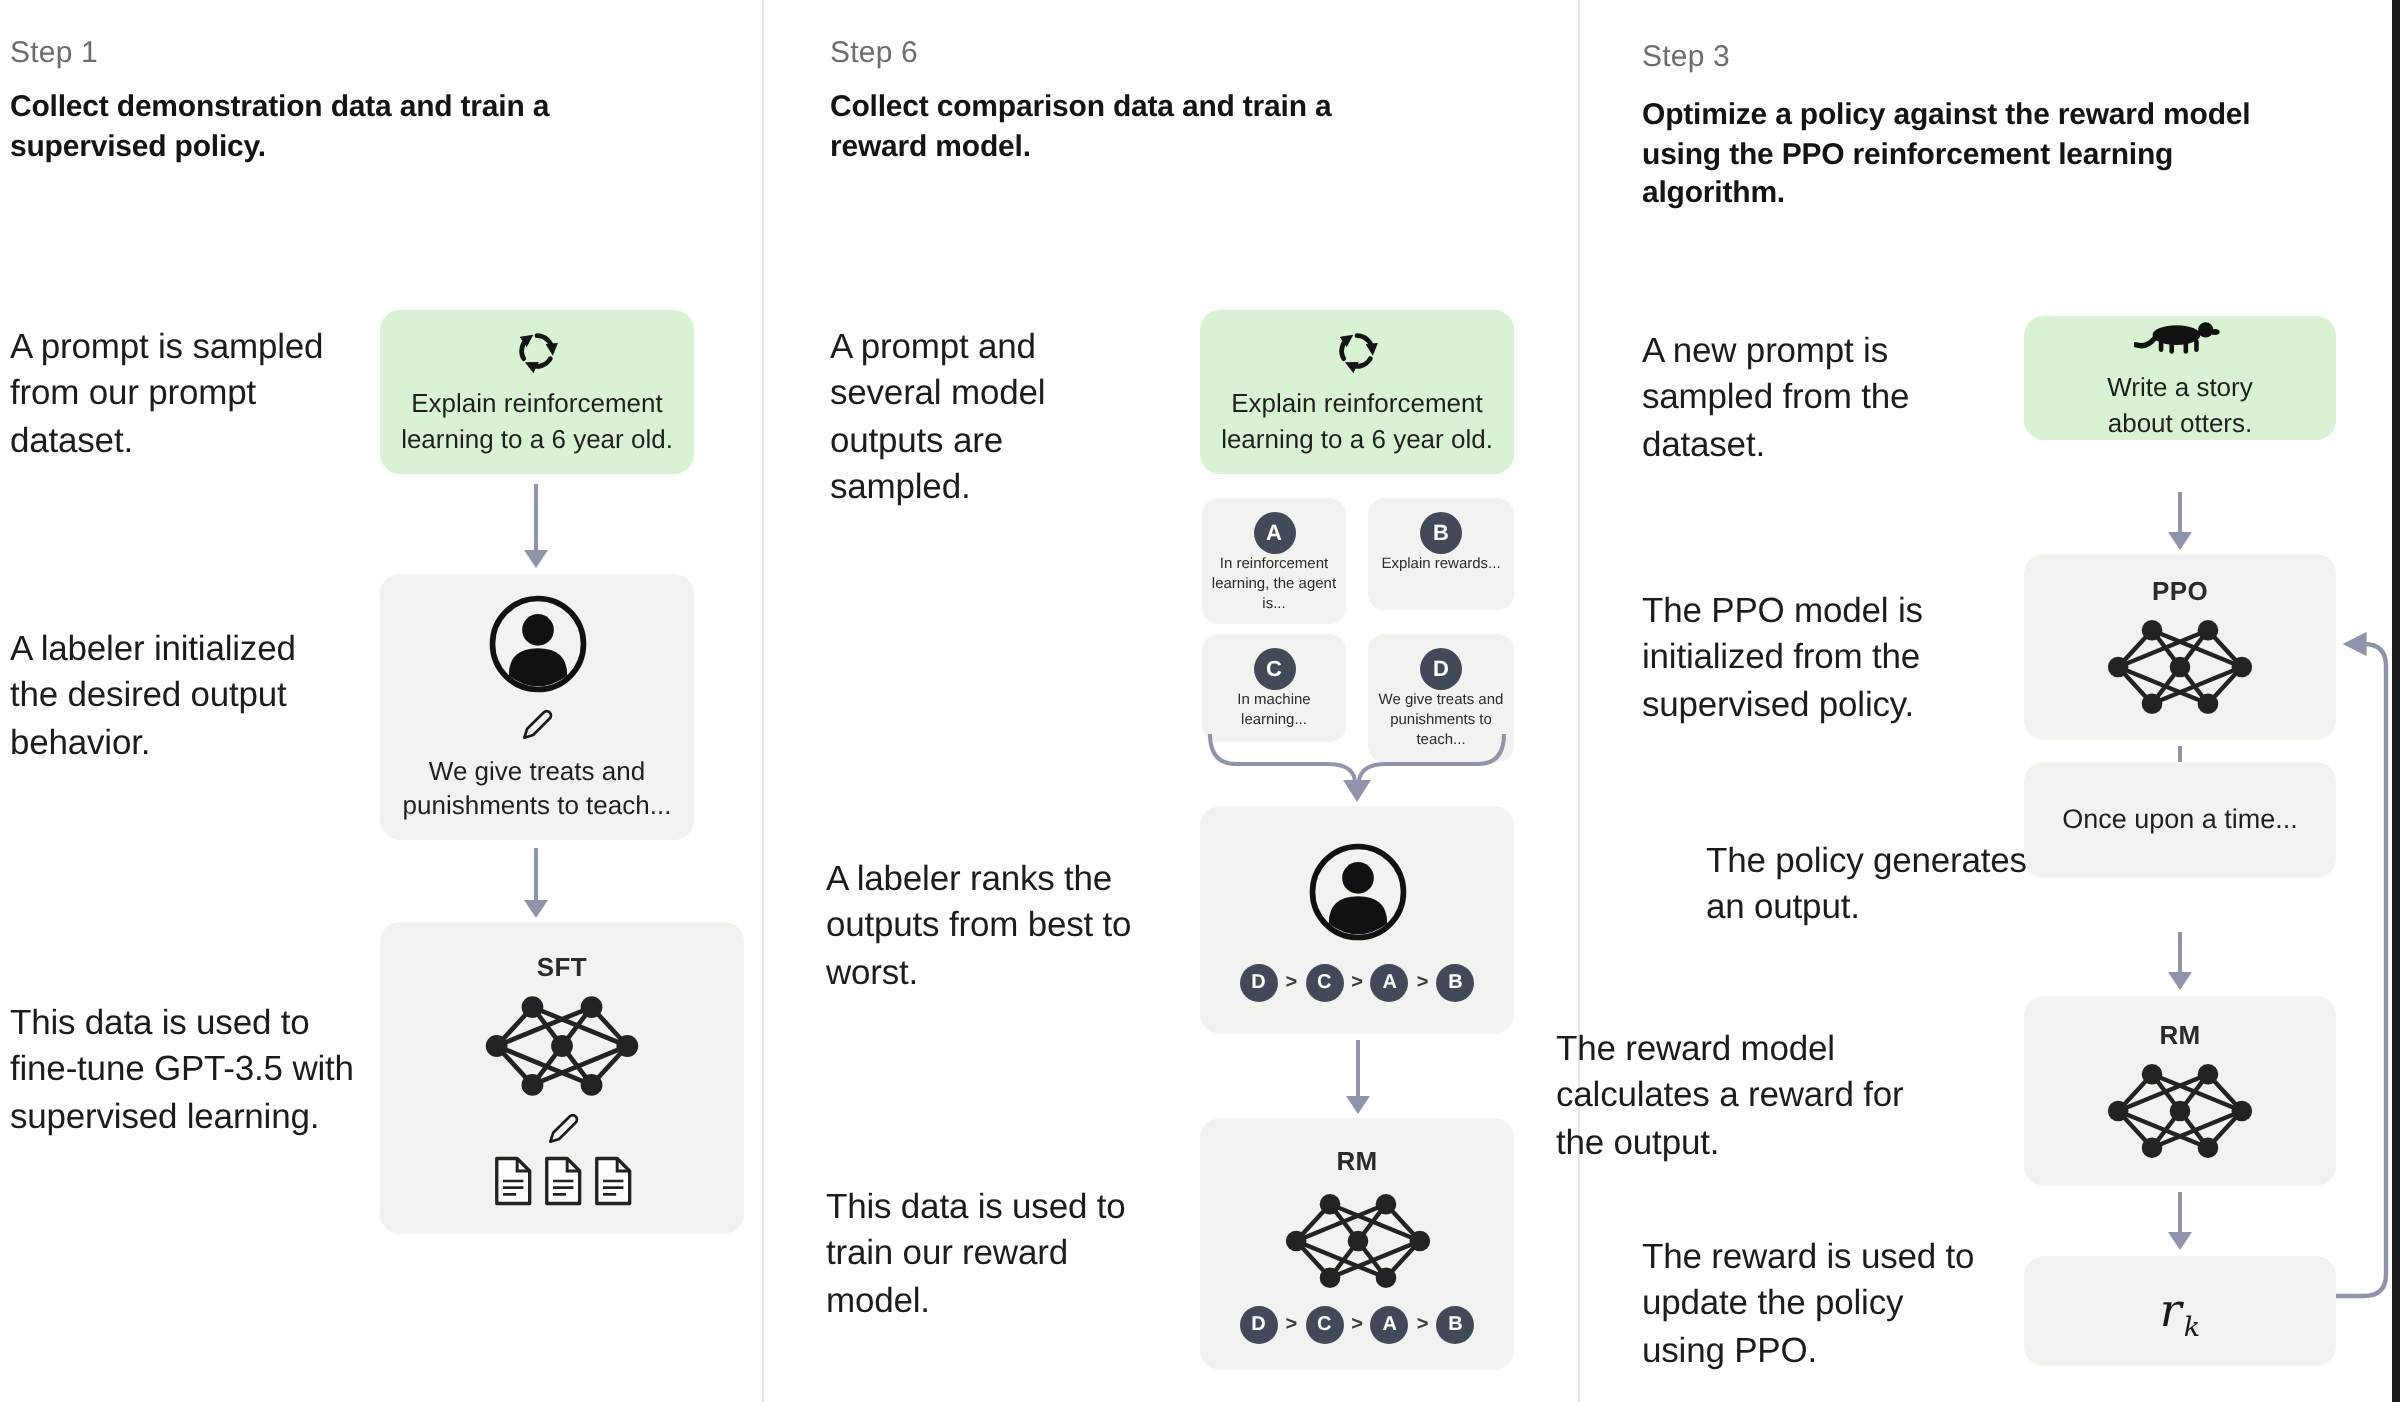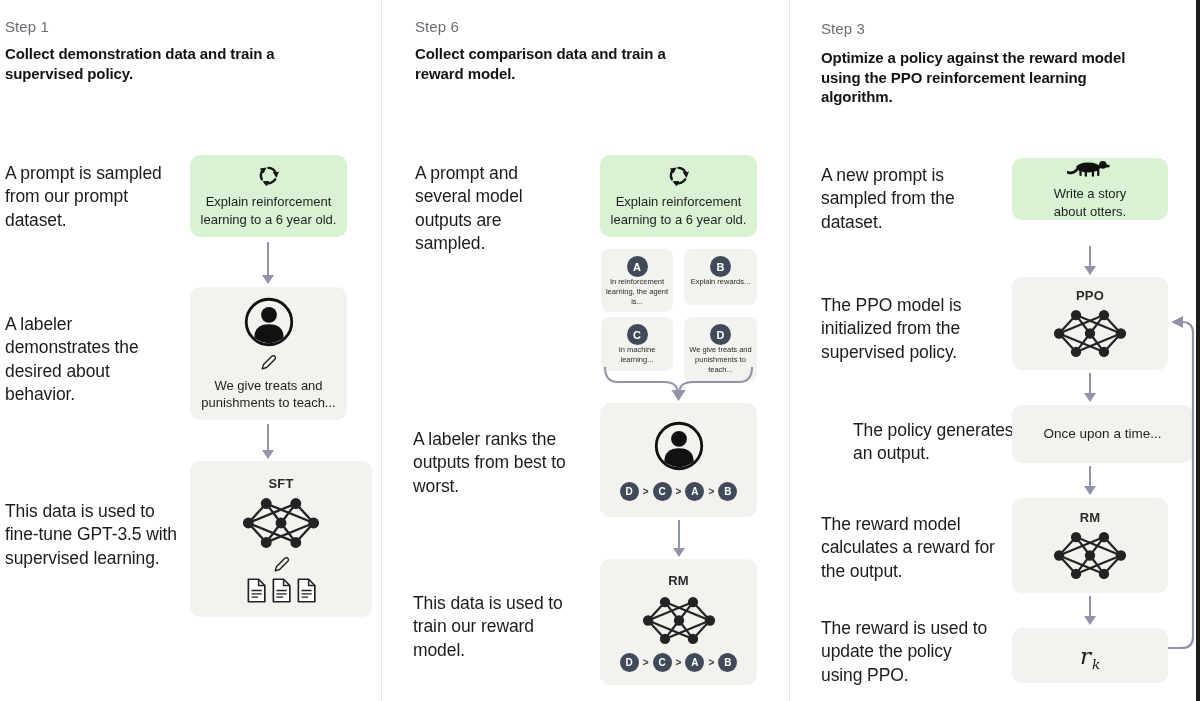--- a/index.html
+++ b/index.html
@@ -120,21 +120,21 @@
 
   <div class="divider" style="left:381px"></div>
   <div class="divider" style="left:789px"></div>
   <div class="edge-strip"></div>
 
   <div>
     <div class="step-label" style="left:5px;top:18px">Step 1</div>
     <div class="step-title" style="left:5px;top:44px;width:282px">Collect demonstration data and train a supervised policy.</div>
 
     <div class="caption" style="left:5px;top:162px;width:158px">A prompt is sampled from our prompt dataset.</div>
-    <div class="caption" style="left:5px;top:313px;width:162px">A labeler demonstrates the desired about behavior.</div>
+    <div class="caption" style="left:5px;top:313px;width:162px">A labeler initialized the desired output behavior.</div>
     <div class="caption" style="left:5px;top:500px;width:176px">This data is used to fine-tune GPT-3.5 with supervised learning.</div>
 
     <div class="box green" style="left:190px;top:155px;width:157px;height:82px;gap:6px">
       <svg class="icon" width="23" height="23">
           <use href="#sym-cycle"></use>
         </svg>
       <div class="box-text" style="width:142px">Explain reinforcement learning to a 6 year old.</div>
     </div>
 
     <div class="varrow" style="left:267px;top:242px;height:34px"></div>
@@ -247,42 +247,42 @@
     </div>
   </div>
 
   <div>
     <div class="step-label" style="left:821px;top:20px">Step 3</div>
     <div class="step-title" style="left:821px;top:48px;width:314px">Optimize a policy against the reward model using the PPO reinforcement learning algorithm.</div>
 
     <div class="caption" style="left:821px;top:164px;width:152px">A new prompt is sampled from the dataset.</div>
     <div class="caption" style="left:821px;top:294px;width:172px">The PPO model is initialized from the supervised policy.</div>
     <div class="caption" style="left:853px;top:419px;width:182px">The policy generates an output.</div>
-    <div class="caption" style="left:821px;top:513px;width:176px">The reward model calculates a reward for the output.</div>
+    <div class="caption" style="left:778px;top:513px;width:176px">The reward model calculates a reward for the output.</div>
     <div class="caption" style="left:821px;top:617px;width:168px">The reward is used to update the policy using PPO.</div>
 
     <div class="box green" style="left:1012px;top:158px;width:156px;height:62px;gap:7px">
       <svg class="icon" width="46" height="20">
           <use href="#sym-otter"></use>
         </svg>
       <div class="box-text" style="width:95px">Write a story about otters.</div>
     </div>
 
     <div class="varrow" style="left:1089px;top:246px;height:21px"></div>
 
     <div class="box" style="left:1012px;top:277px;width:156px;height:93px;gap:4px">
       <div class="model-label">PPO</div>
       <svg class="icon" width="74" height="53">
           <use href="#sym-network"></use>
         </svg>
     </div>
 
     <div class="varrow" style="left:1089px;top:373px;height:21px"></div>
 
-    <div class="box" style="left:1012px;top:405px;width:181px;height:58px">
+    <div class="box" style="left:1012px;top:381px;width:156px;height:58px">
       <div class="box-text" style="font-size:13.5px">Once upon a time...</div>
     </div>
 
     <div class="varrow" style="left:1089px;top:466px;height:21px"></div>
 
     <div class="box" style="left:1012px;top:498px;width:156px;height:95px;gap:4px">
       <div class="model-label">RM</div>
       <svg class="icon" width="74" height="53">
           <use href="#sym-network"></use>
         </svg>

